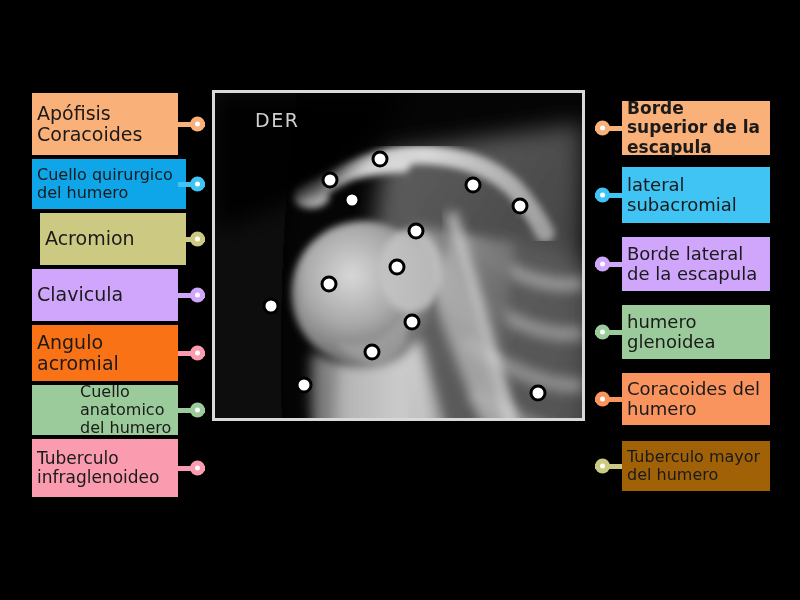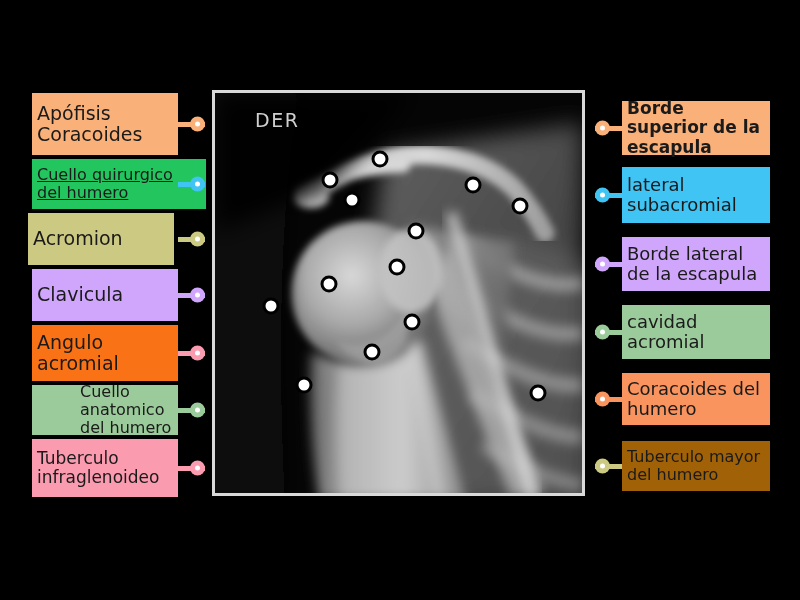--- a/index.html
+++ b/index.html
@@ -6,21 +6,21 @@
   html,body { background:#000; }
   body {
     width:800px; height:600px;
     font-family:"DejaVu Sans","Liberation Sans",sans-serif;
     position:relative; overflow:hidden;
   }
   #stage { position:absolute; inset:0; background:#000; }
 
   
   .xray-frame {
-    position:absolute; left:212px; top:90px; width:373px; height:406px;
+    position:absolute; left:212px; top:90px; width:373px; height:331px;
     border:3px solid #d9d9d9; background:#6d28d9; overflow:hidden;
   }
   .xray-img { position:absolute; inset:0; }
   .der-label {
     position:absolute; left:40px; top:16px;
     color:#cfcfcf; font-size:19px; letter-spacing:1.5px;
     font-family:"DejaVu Sans","Liberation Sans",sans-serif;
   }
   .marker {
     position:absolute; width:17px; height:17px; border-radius:50%;
@@ -163,26 +163,26 @@
         <div class="marker" style="left: 323px; top: 300px;"></div>
       </div>
   </div>
 
   <div id="left-labels">
       <div class="label-box" style="top: 93px; height: 62px; background: rgb(249, 176, 121); font-size: 19px; font-weight: 400; left: 32px; width: 146px;">
         <span class="label-text">Apófisis Coracoides</span>
       </div>
       <div class="stem" style="background: rgb(249, 176, 121); top: 121.5px; left: 178px; width: 27px;"></div>
       <div class="dot" style="background: rgb(249, 176, 121); top: 124px; left: 190px;"></div>
-      <div class="label-box" style="top: 159px; height: 50px; background: #22c55e; font-size: 16px; font-weight: 400; left: 32px; width: 174px; text-decoration: underline;">
+      <div class="label-box" style="top: 159px; height: 50px; background: #0ea5e9; font-size: 16px; font-weight: 400; left: 32px; width: 154px;">
         <span class="label-text">Cuello quirurgico del humero</span>
       </div>
       <div class="stem" style="background: rgb(63, 196, 244); top: 181.5px; left: 178px; width: 27px;"></div>
       <div class="dot" style="background: rgb(63, 196, 244); top: 184px; left: 190px;"></div>
-      <div class="label-box" style="top: 213px; height: 52px; background: rgb(204, 202, 130); font-size: 19px; font-weight: 400; left: 28px; width: 146px;">
+      <div class="label-box" style="top: 213px; height: 52px; background: rgb(204, 202, 130); font-size: 19px; font-weight: 400; left: 40px; width: 146px;">
         <span class="label-text">Acromion</span>
       </div>
       <div class="stem" style="background: rgb(204, 202, 130); top: 236.5px; left: 178px; width: 27px;"></div>
       <div class="dot" style="background: rgb(204, 202, 130); top: 239px; left: 190px;"></div>
       <div class="label-box" style="top: 269px; height: 52px; background: rgb(207, 166, 251); font-size: 19px; font-weight: 400; left: 32px; width: 146px;">
         <span class="label-text">Clavicula</span>
       </div>
       <div class="stem" style="background: rgb(207, 166, 251); top: 292.5px; left: 178px; width: 27px;"></div>
       <div class="dot" style="background: rgb(207, 166, 251); top: 295px; left: 190px;"></div>
       <div class="label-box" style="top: 325px; height: 56px; background: #f97316; font-size: 19px; font-weight: 400; left: 32px; width: 146px;">
@@ -211,21 +211,21 @@
         <span class="label-text">lateral subacromial</span>
       </div>
       <div class="stem" style="background: rgb(63, 196, 244); top: 192.5px; left: 595px; width: 27px;"></div>
       <div class="dot" style="background: rgb(63, 196, 244); top: 195px; left: 595px;"></div>
       <div class="label-box" style="top: 237px; height: 54px; background: rgb(207, 166, 251); font-size: 18px; font-weight: 400; left: 622px; width: 148px;">
         <span class="label-text">Borde lateral de la escapula</span>
       </div>
       <div class="stem" style="background: rgb(207, 166, 251); top: 261.5px; left: 595px; width: 27px;"></div>
       <div class="dot" style="background: rgb(207, 166, 251); top: 264px; left: 595px;"></div>
       <div class="label-box" style="top: 305px; height: 54px; background: rgb(155, 203, 154); font-size: 18px; font-weight: 400; left: 622px; width: 148px;">
-        <span class="label-text">cavidad acromial</span>
+        <span class="label-text">humero glenoidea</span>
       </div>
       <div class="stem" style="background: rgb(155, 203, 154); top: 329.5px; left: 595px; width: 27px;"></div>
       <div class="dot" style="background: rgb(155, 203, 154); top: 332px; left: 595px;"></div>
       <div class="label-box" style="top: 373px; height: 52px; background: rgb(249, 148, 94); font-size: 18px; font-weight: 400; left: 622px; width: 148px;">
         <span class="label-text">Coracoides del humero</span>
       </div>
       <div class="stem" style="background: rgb(249, 148, 94); top: 396.5px; left: 595px; width: 27px;"></div>
       <div class="dot" style="background: rgb(249, 148, 94); top: 399px; left: 595px;"></div>
       <div class="label-box" style="top: 441px; height: 50px; background: #a16207; font-size: 16px; font-weight: 400; left: 622px; width: 148px;">
         <span class="label-text">Tuberculo mayor del humero</span>

